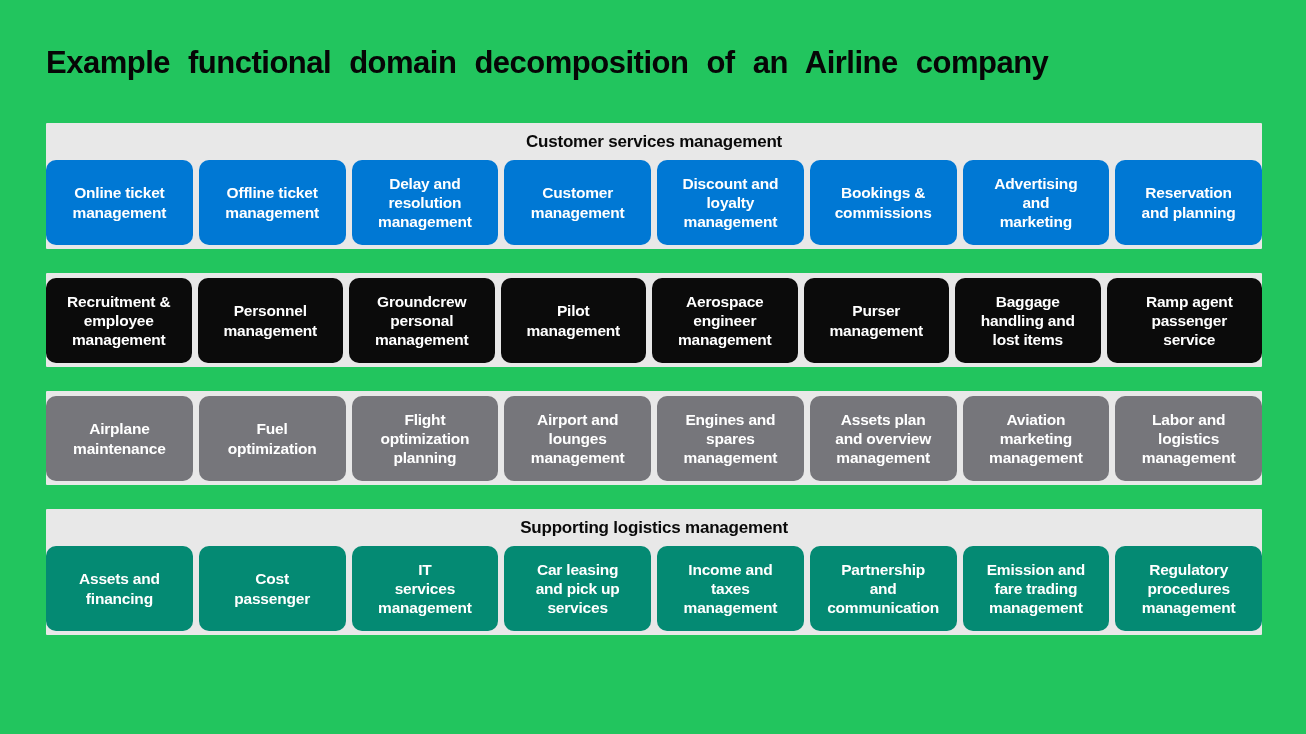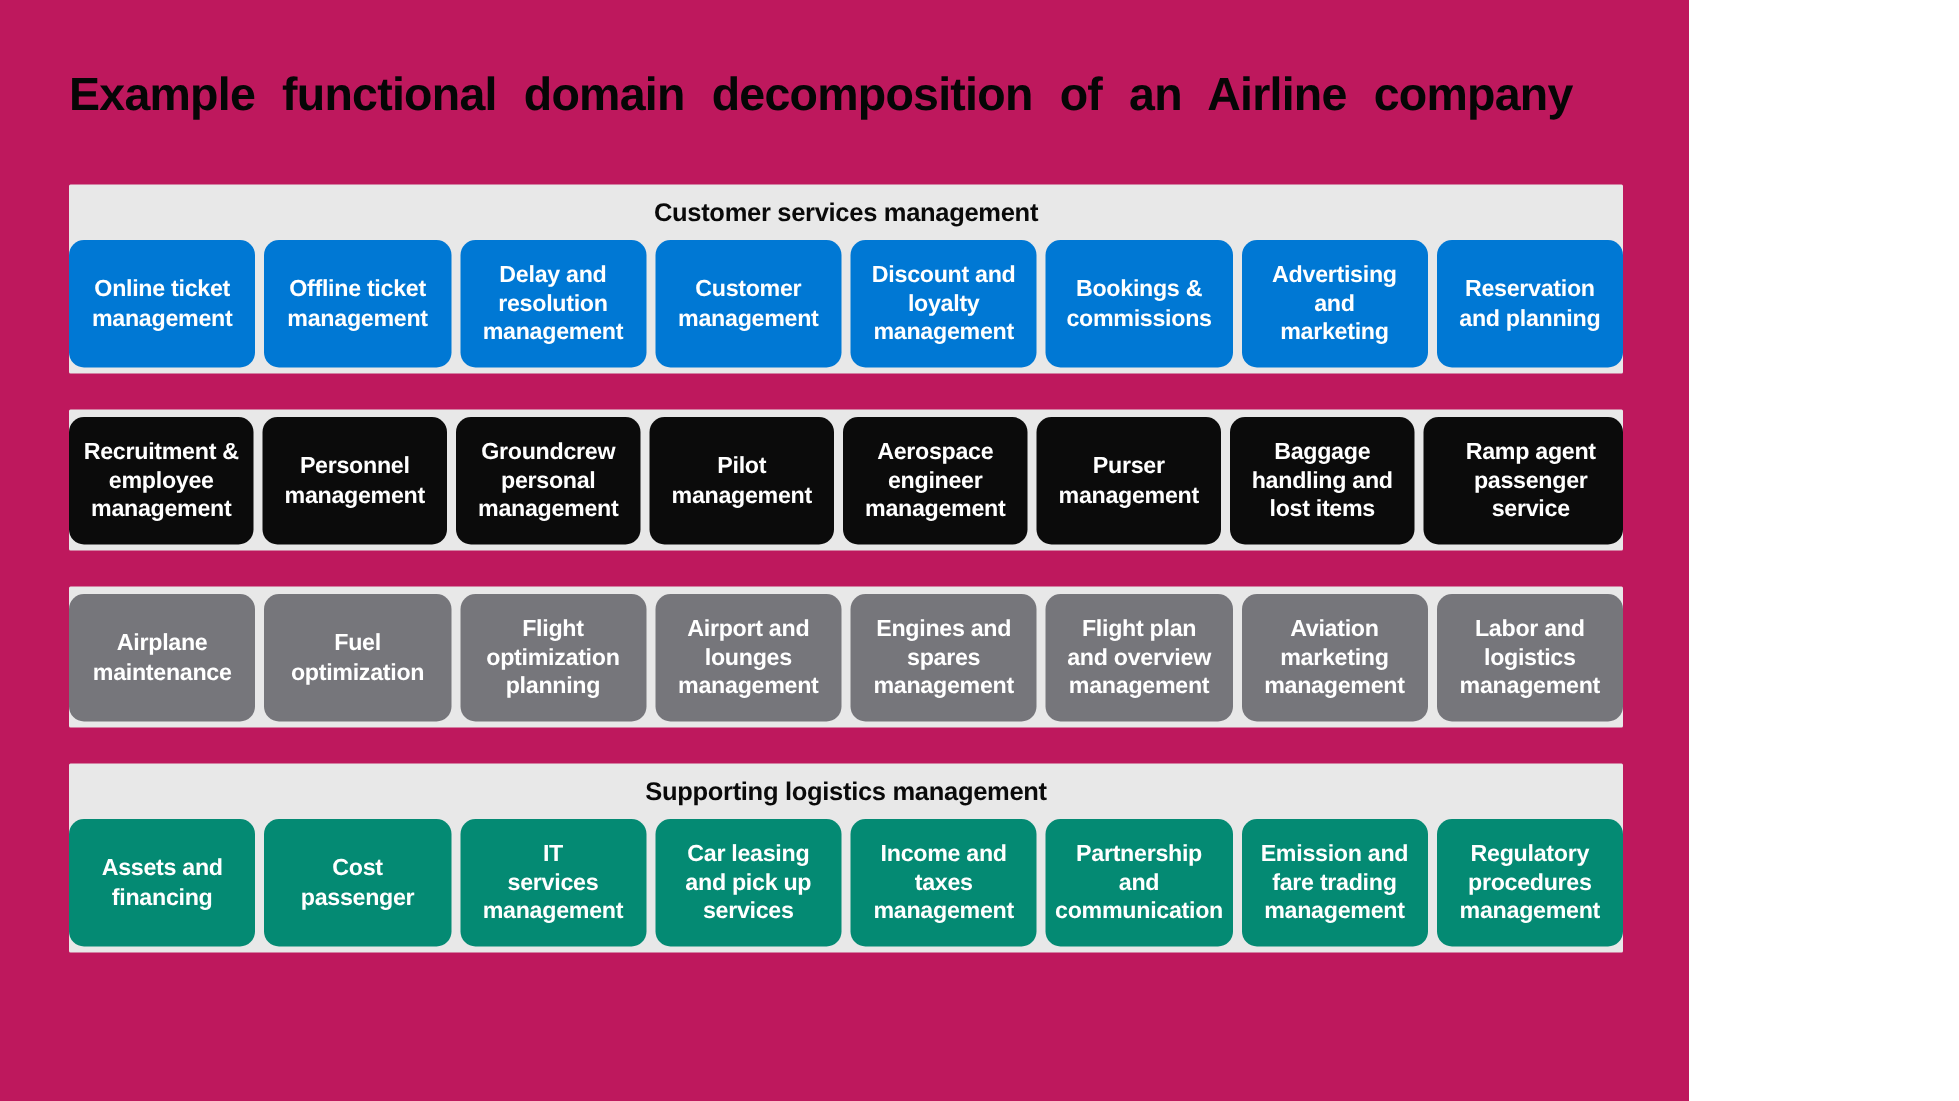--- a/index.html
+++ b/index.html
@@ -1,20 +1,20 @@
 <!DOCTYPE html>
 <html><head>
 <meta charset="utf-8">
 <style>
   * { margin: 0; padding: 0; box-sizing: border-box; }
   html, body { background: #ffffff; }
   .page {
-    width: 1126px;
+    width: 1306px;
     height: 734px;
-    background: #be185d;
+    background: #22c55e;
     font-family: "Liberation Sans", sans-serif;
     overflow: hidden;
     position: relative;
   }
   .content {
     padding: 0 44px 0 46px;
   }
   .title {
     margin-top: 44px;
     font-size: 31px;
@@ -127,21 +127,21 @@
 optimization</div>
           <div class="box" style="background: rgb(118, 118, 123);">Flight
 optimization
 planning</div>
           <div class="box" style="background: rgb(118, 118, 123);">Airport and
 lounges
 management</div>
           <div class="box" style="background: rgb(118, 118, 123);">Engines and
 spares
 management</div>
-          <div class="box" style="background: rgb(118, 118, 123);">Flight plan
+          <div class="box" style="background: rgb(118, 118, 123);">Assets plan
 and overview
 management</div>
           <div class="box" style="background: rgb(118, 118, 123);">Aviation
 marketing
 management</div>
           <div class="box" style="background: rgb(118, 118, 123);">Labor and
 logistics
 management</div>
         </div>
     </section>

